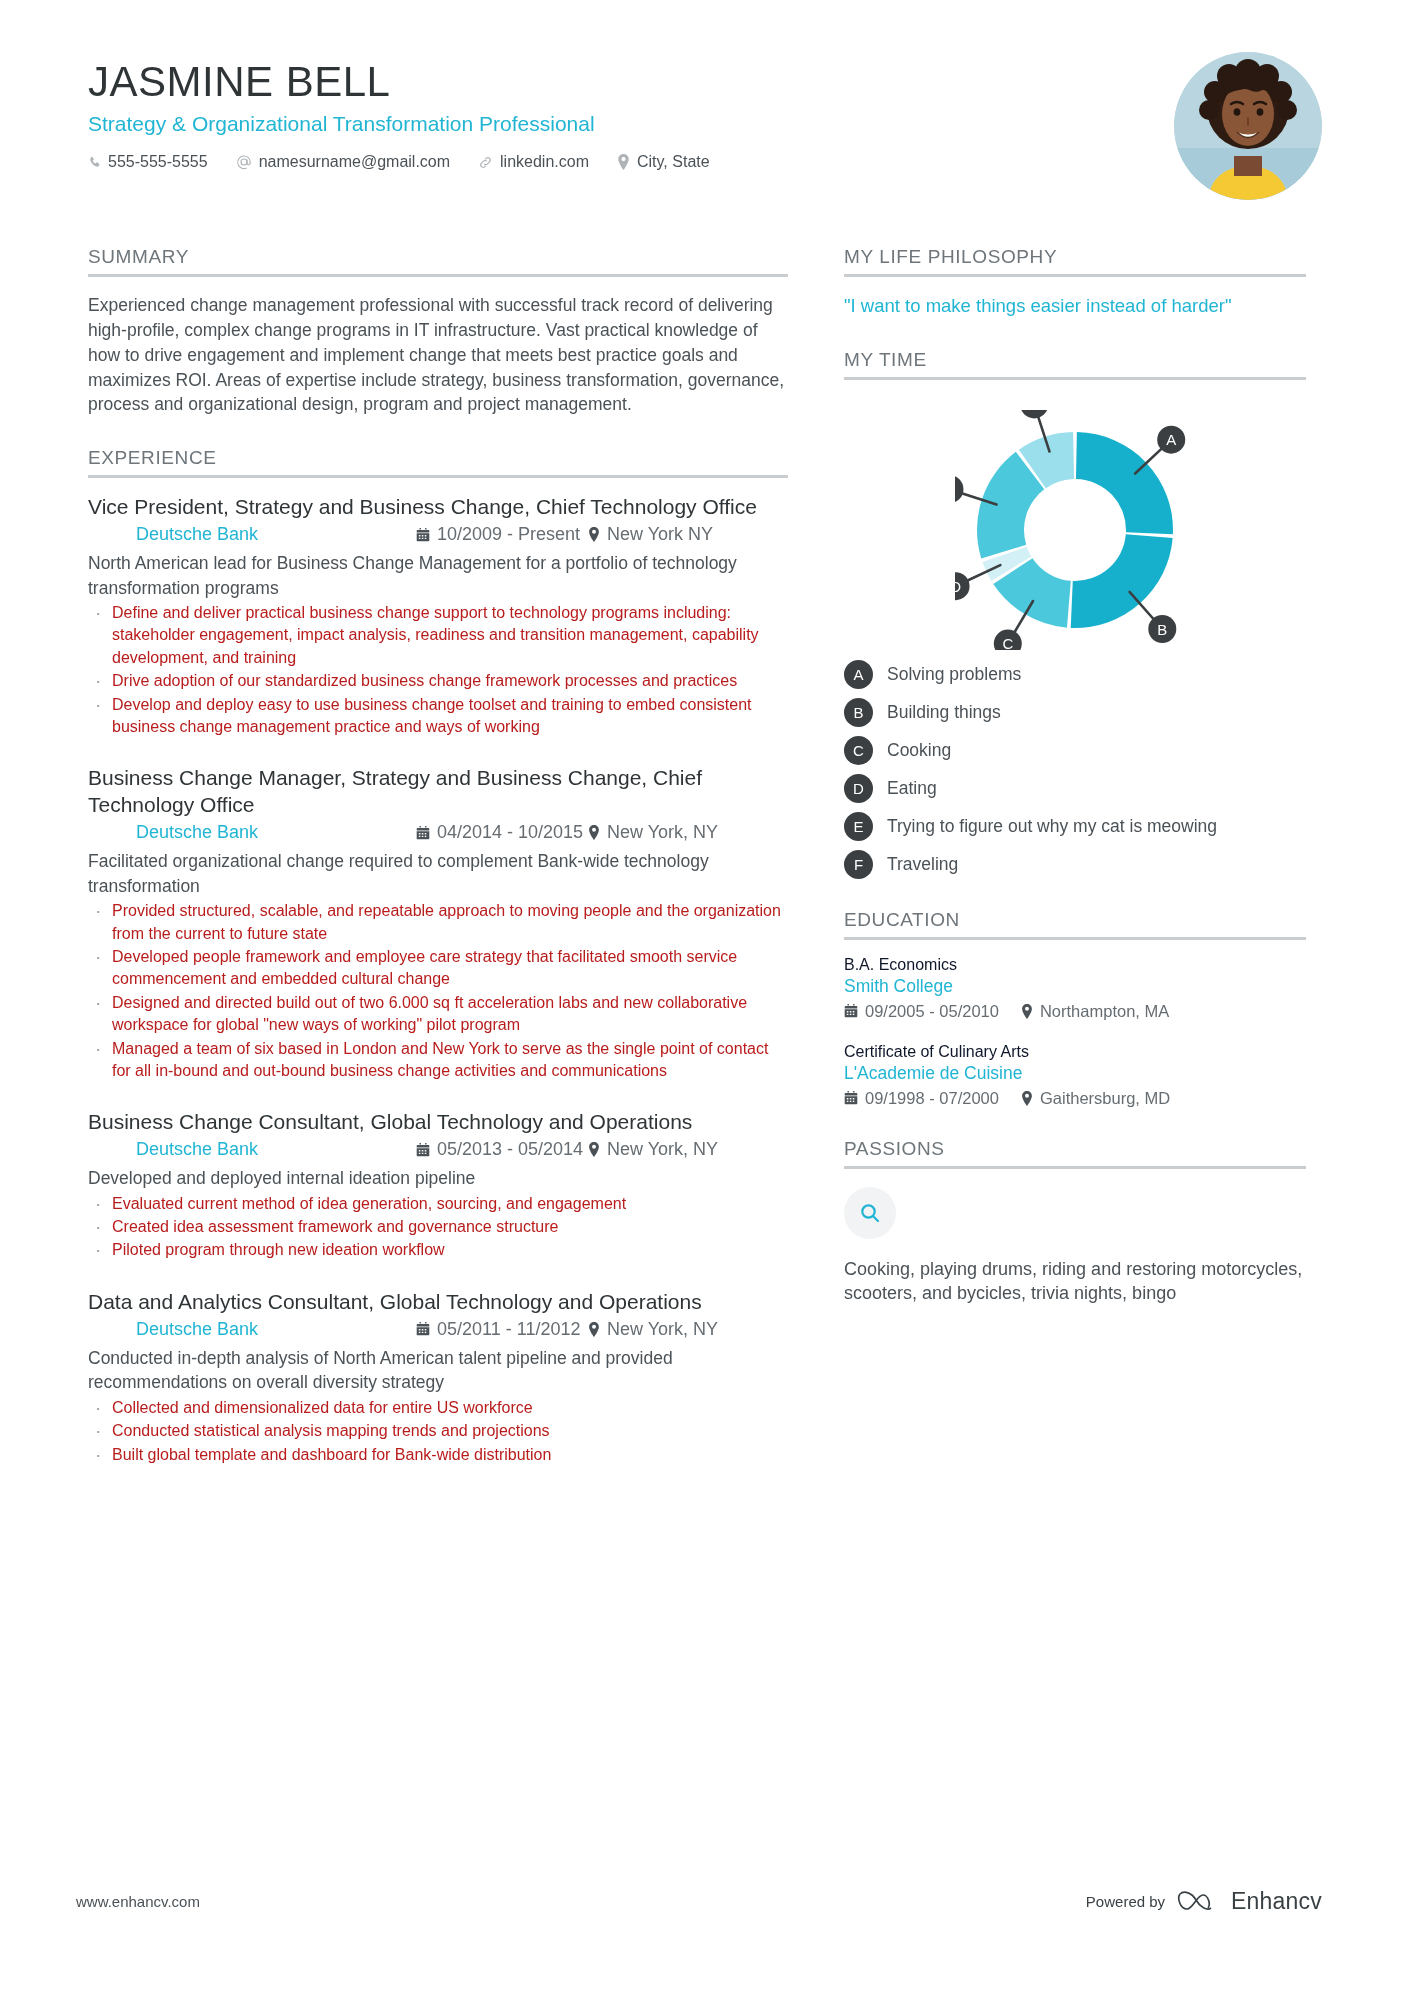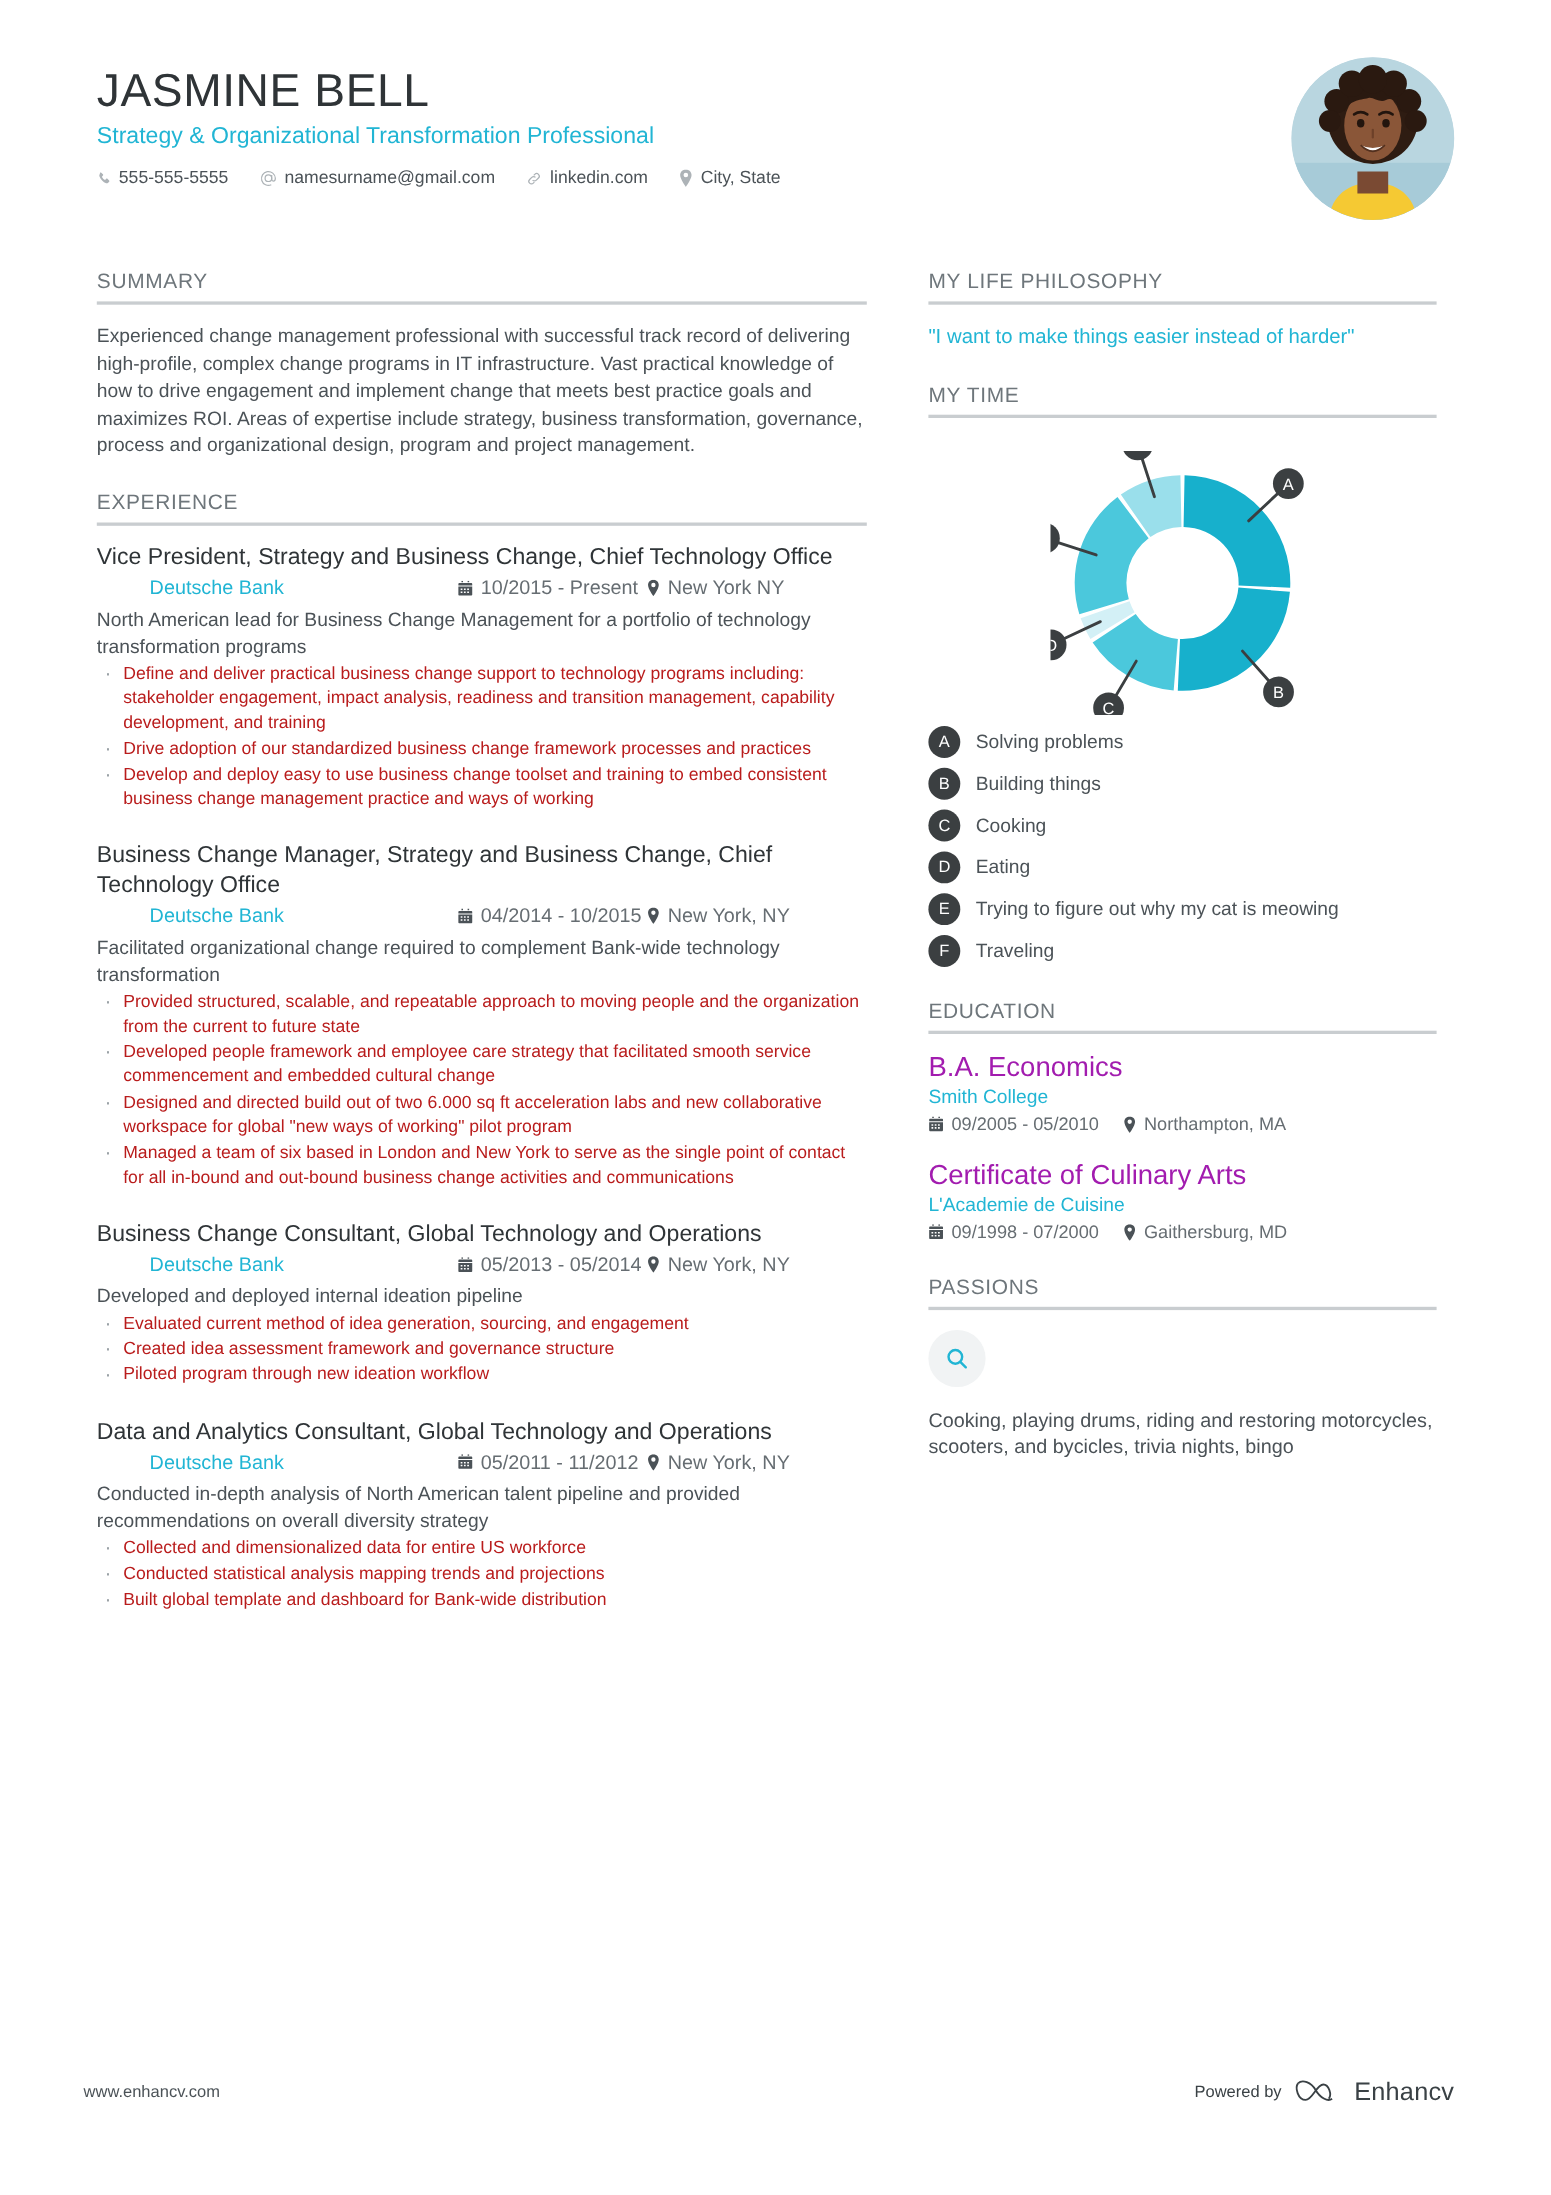--- a/index.html
+++ b/index.html
@@ -191,22 +191,22 @@
     justify-content: center;
     flex: none;
   }
   .legend-label {
     font-size: 17.5px;
     color: #4b5257;
   }
 
   .edu { margin-bottom: 22px; }
   .edu-degree {
-    font-size: 25px;
-    color: #a21caf;
+    font-size: 16px;
+    color: #0f172a;
     margin-bottom: 2px;
   }
   .edu-school {
     font-size: 17.5px;
     color: #21b5d4;
     margin-bottom: 5px;
   }
   .edu-meta {
     display: flex;
     align-items: center;
@@ -376,21 +376,21 @@
         <div class="job">
           <div class="job-title">Vice President, Strategy and Business Change, Chief Technology Office</div>
           <div class="job-meta">
             <span class="job-company">Deutsche Bank</span>
             <span class="job-dates">
               <span>
                   <svg class="icon-svg" width="14" height="14" viewBox="0 0 16 16" fill="#4b5257">
                     <path d="M4 0h1.6v1.6H4zM10.4 0H12v1.6h-1.6zM1.6 2.4h12.8c.4 0 .8.4.8.8V5H.8V3.2c0-.4.4-.8.8-.8zM.8 6h14.4v8.4c0 .4-.4.8-.8.8H1.6a.8.8 0 0 1-.8-.8V6zm2.4 2v1.6h1.8V8H3.2zm3.4 0v1.6h1.8V8H6.6zm3.4 0v1.6h1.8V8H10zM3.2 11v1.6h1.8V11H3.2zm3.4 0v1.6h1.8V11H6.6zm3.4 0v1.6h1.8V11H10z"></path>
                   </svg>
                 </span>
-              <span>10/2015 - Present</span>
+              <span>10/2009 - Present</span>
             </span>
             <span class="job-loc">
               <span>
                   <svg class="icon-svg" width="12" height="15" viewBox="0 0 12 16" fill="#4b5257">
                     <path d="M6 0C3 0 .8 2.2.8 5.2.8 9 6 16 6 16s5.2-7 5.2-10.8C11.2 2.2 9 0 6 0zm0 7.2A2.1 2.1 0 1 1 6 3a2.1 2.1 0 0 1 0 4.2z"></path>
                   </svg>
                 </span>
               <span>New York NY</span>
             </span>
           </div>

